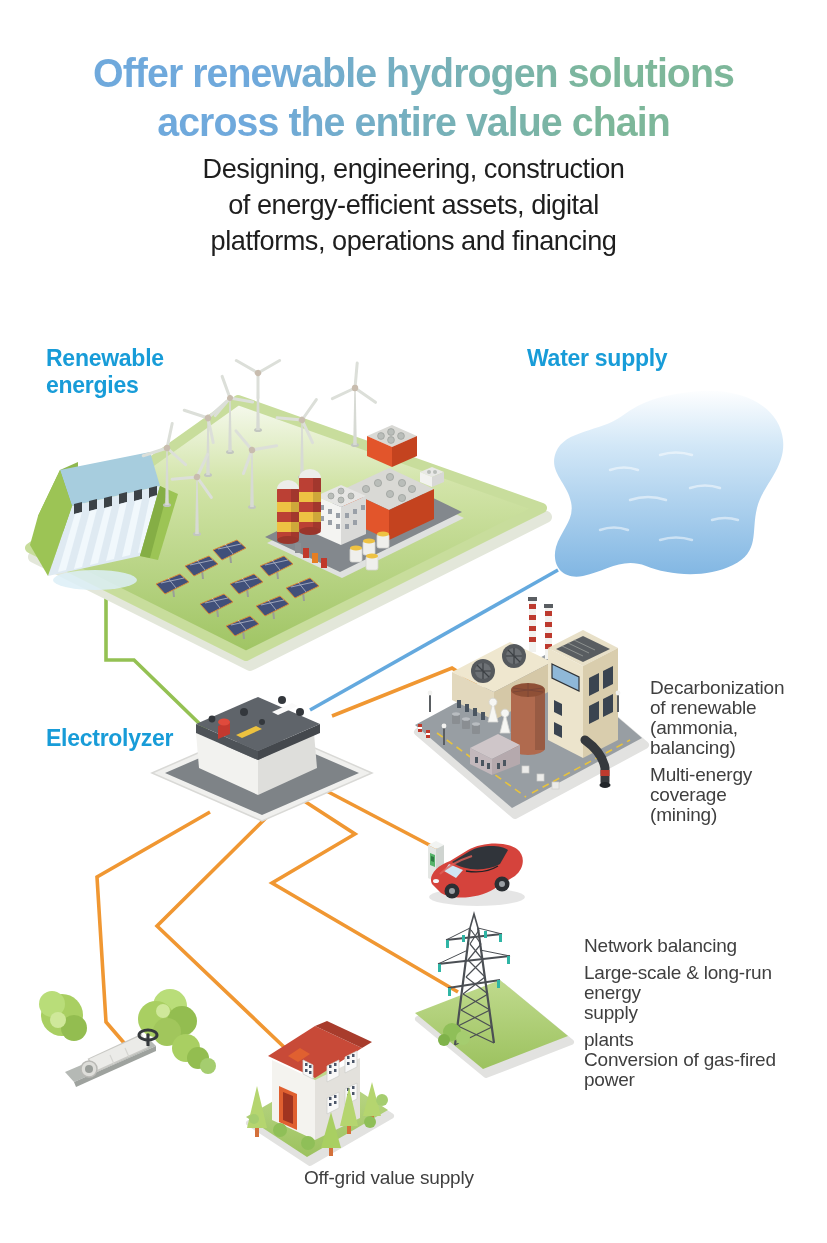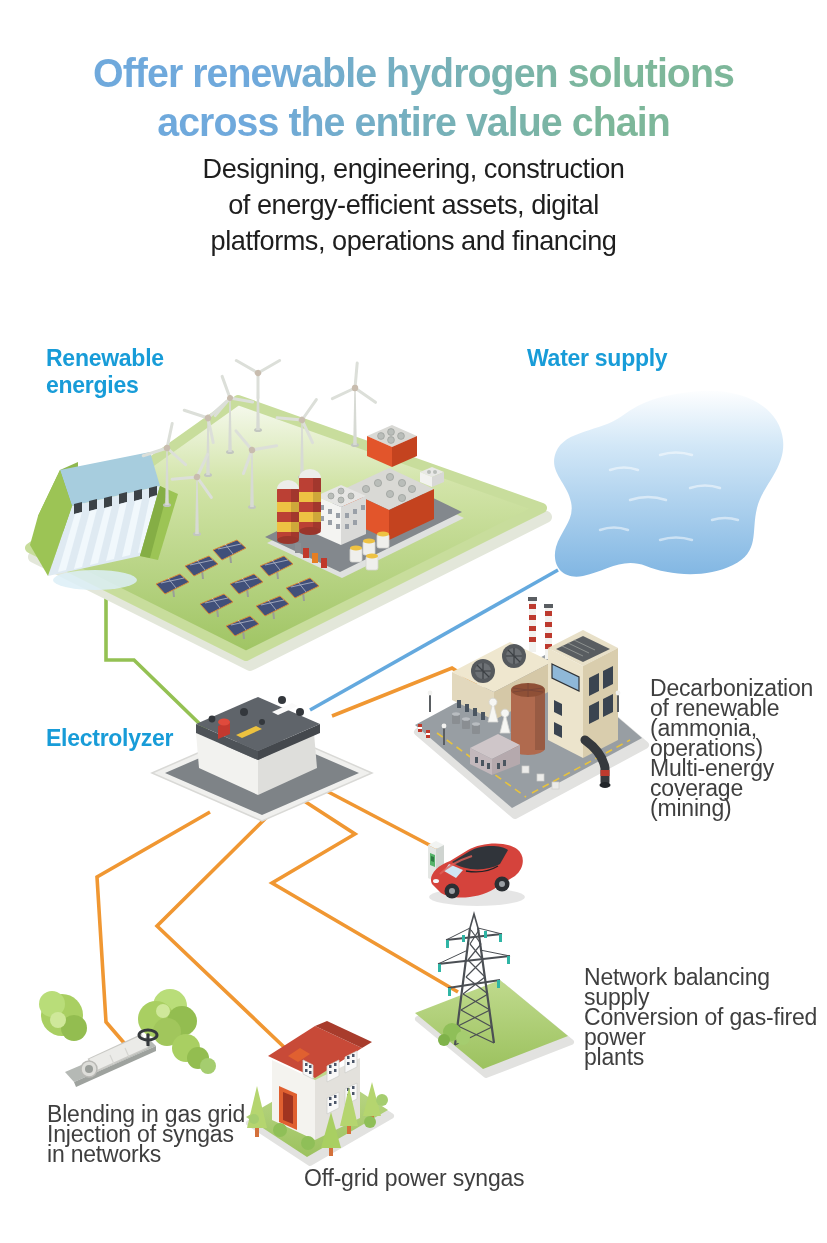--- a/index.html
+++ b/index.html
@@ -11,22 +11,22 @@
          font-size:41px;line-height:49px;letter-spacing:-1px;
          transform:scaleX(.96);transform-origin:50% 0;
          background:linear-gradient(90deg,var(--title-blue,#6fa9dc) 30%,var(--title-green,#7db79a) 74%);
          -webkit-background-clip:text;background-clip:text;
          color:transparent;-webkit-text-fill-color:transparent;}
   .subtitle{left:0;right:0;top:151px;text-align:center;color:var(--text-dark,#1e1e1e);
             font-size:28px;line-height:36px;letter-spacing:-0.5px;
             transform:scaleX(.97);transform-origin:50% 0;}
   .blue-label{color:var(--label-blue,#189cd8);font-weight:bold;font-size:24px;line-height:27px;
               letter-spacing:-0.3px;transform:scaleX(.96);transform-origin:0 0;}
-  .ann{color:var(--annotation,#3f3f3f);font-size:23px;line-height:20px;letter-spacing:-0.2px;}
-  .ann .para + .para{}
+  .ann{color:var(--annotation,#3f3f3f);font-size:19px;line-height:20px;letter-spacing:-0.2px;}
+  .ann .para + .para{margin-top:7px;}
 </style>
 </head>
 <body>
 
 <div class="canvas">
 
 <svg width="827" height="1243" viewBox="0 0 827 1243">
   <defs>
     <linearGradient id="gPlat" x1="0" y1="400" x2="0" y2="660" gradientUnits="userSpaceOnUse">
       <stop offset="0" stop-color="#f7faf0"></stop>
@@ -656,51 +656,43 @@
 </div>
 
 <div class="txt blue-label" style="left:527px;top:344px">Water supply</div>
 
 <div class="txt blue-label" style="left:46px;top:724px">Electrolyzer</div>
 
 <div class="txt ann" style="left:650px;top:678px">
   <div class="para">
     <div>Decarbonization</div>
     <div>of renewable</div>
-    <div>(ammonia, operations)</div>
+    <div>(ammonia, balancing)</div>
   </div>
   <div class="para">
     <div>Multi-energy coverage</div>
     <div>(mining)</div>
   </div>
 </div>
 
 
-<div class="txt ann" style="left:584px;top:967px">
+<div class="txt ann" style="left:584px;top:936px">
   <div class="para">
     <div>Network balancing</div>
   </div>
   <div class="para">
+    <div>Large-scale &amp; long-run energy</div>
     <div>supply</div>
   </div>
   <div class="para">
+    <div>plants</div>
     <div>Conversion of gas-fired power</div>
-    <div>plants</div>
   </div>
 </div>
 
-<div class="txt ann" style="left:47px;top:1104px">
+
+<div class="txt ann" style="left:304px;top:1168px">
   <div class="para">
-    <div>Blending in gas grid</div>
-  </div>
-  <div class="para">
-    <div>Injection of syngas</div>
-    <div>in networks</div>
+    <div>Off-grid value supply</div>
   </div>
 </div>
 
-<div class="txt ann" style="left:304px;top:1168px">
-  <div class="para">
-    <div>Off-grid power syngas</div>
-  </div>
 </div>
 
-</div>
-
 </body></html>

